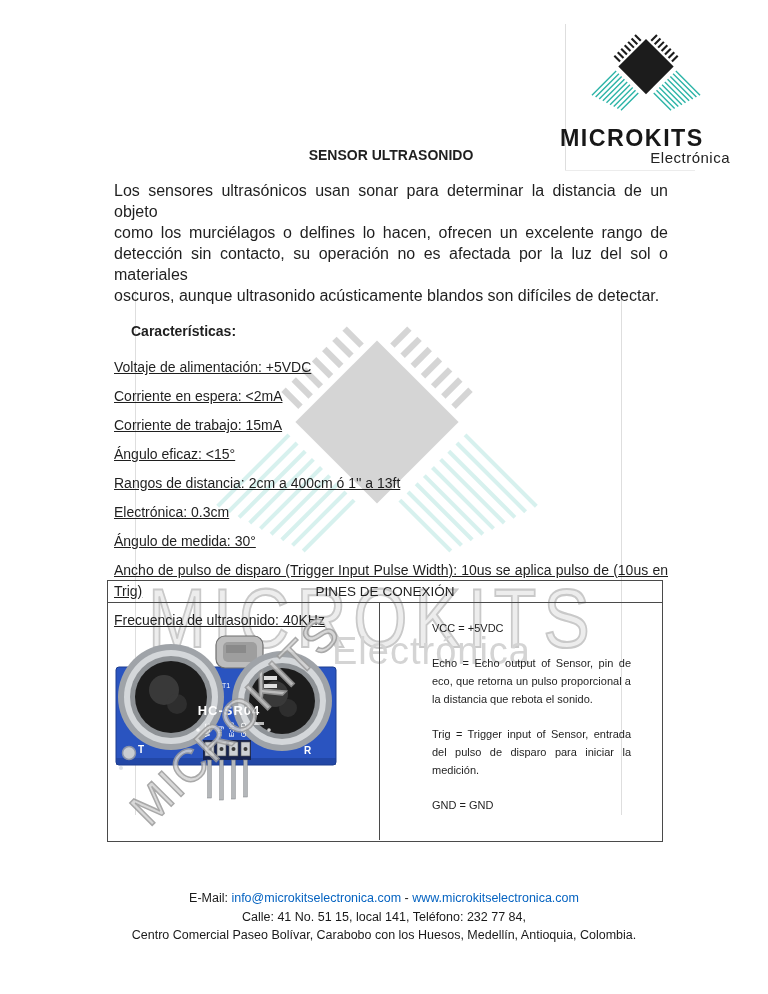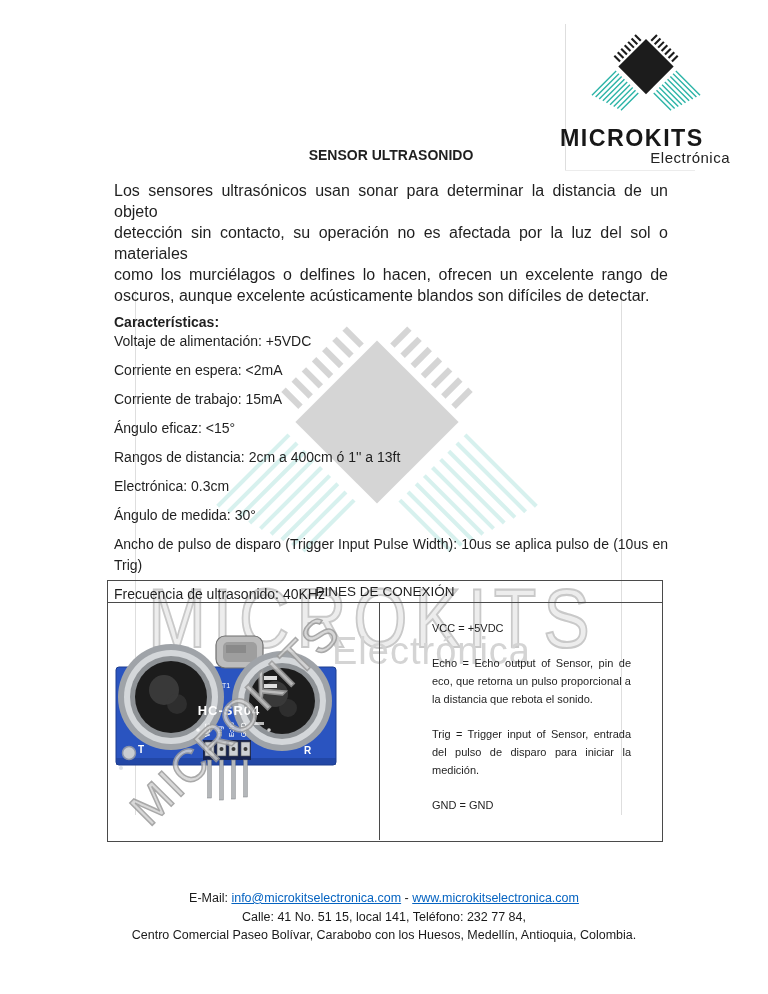--- a/index.html
+++ b/index.html
@@ -29,38 +29,38 @@
           pointer-events:none;}
   .wm-rot span{font-size:46px;letter-spacing:2px;color:#d2d2d2;opacity:0.85;
                -webkit-text-stroke:1.5px #9b9b9b;white-space:nowrap;}
 
   
   .content{position:absolute;left:114px;top:147px;width:554px;z-index:1;}
   .doc-title{font-size:14px;font-weight:bold;text-align:center;line-height:17px;margin:0 0 16px 0;}
   .intro-line{font-size:16px;line-height:21px;text-align:justify;text-align-last:justify;}
   .intro-line.last{text-align-last:left;}
   .intro-block{margin:0 0 8px 0;}
-  .char-heading{font-size:14px;font-weight:bold;line-height:17px;margin:0;}
-  .char-item{font-size:14px;line-height:21px;margin:0 0 8px 0;text-align:justify;}
+  .char-heading{font-size:14px;font-weight:bold;line-height:17px;margin:17px;}
+  .char-item{font-size:14px;line-height:21px;margin:0 0 8px 0;text-align:justify;text-decoration:underline;}
 
   
   .pins-table{position:absolute;left:107px;top:580px;width:554px;height:260px;
               border:1.5px solid #4a4a4a;z-index:1;background:transparent;}
   .pins-header{height:21px;line-height:21px;border-bottom:1.5px solid #4a4a4a;
                text-align:center;font-size:13.5px;}
   .pins-body{display:flex;height:237px;}
   .cell-img{width:271px;border-right:1.5px solid #4a4a4a;position:relative;}
   .cell-txt{flex:1;padding:16px 31px 0 8px;font-size:11px;line-height:18px;margin-left:44px;}
   .cell-txt p{margin:0 0 17px 0;text-align:justify;}
   .sensor-svg{position:absolute;left:6px;top:19px;}
 
   
   .footer{position:absolute;left:0;top:889px;width:768px;text-align:center;z-index:1;
           font-size:12.5px;line-height:18.5px;color:#1a1a1a;}
-  .flink{color:#0563c1;text-decoration:underline;cursor:pointer;}
+  .flink{color:#0563c1;cursor:pointer;}
 </style>
 </head>
 <body>
 
 <div class="page">
 
   <svg width="0" height="0" style="position:absolute" aria-hidden="true">
     <defs>
       <g id="mk-art">
         <polygon points="100,11 134,45 100,79 66,45" fill="#1c1c1c"></polygon>
@@ -124,23 +124,23 @@
         <use href="#mk-art"></use>
       </svg>
     <div class="brand">MICROKITS</div>
     <div class="brand-sub">Electrónica</div>
   </div>
 
   <div class="content">
     <h1 class="doc-title">SENSOR ULTRASONIDO</h1>
     <div class="intro-block">
       <div class="intro-line">Los sensores ultrasónicos usan sonar para determinar la distancia de un objeto</div>
+      <div class="intro-line">como los murciélagos o delfines lo hacen, ofrecen un excelente rango de</div>
       <div class="intro-line">detección  sin contacto, su operación no es afectada por la luz del sol o materiales</div>
-      <div class="intro-line">como los murciélagos o delfines lo hacen, ofrecen un excelente rango de</div>
-      <div class="intro-line last">oscuros, aunque excelente acústicamente blandos son difíciles de detectar.</div>
+      <div class="intro-line last">oscuros, aunque ultrasonido acústicamente blandos son difíciles de detectar.</div>
     </div>
     <h2 class="char-heading">Características:</h2>
     <p class="char-item">Voltaje de alimentación: +5VDC</p>
     <p class="char-item">Corriente en espera: &lt;2mA</p>
     <p class="char-item">Corriente de trabajo: 15mA</p>
     <p class="char-item">Ángulo eficaz: &lt;15°</p>
     <p class="char-item">Rangos de distancia: 2cm a 400cm ó 1'' a 13ft</p>
     <p class="char-item">Electrónica: 0.3cm</p>
     <p class="char-item">Ángulo de medida: 30°</p>
     <p class="char-item">Ancho de pulso de disparo (Trigger Input Pulse Width): 10us se aplica pulso de (10us en Trig)</p>

